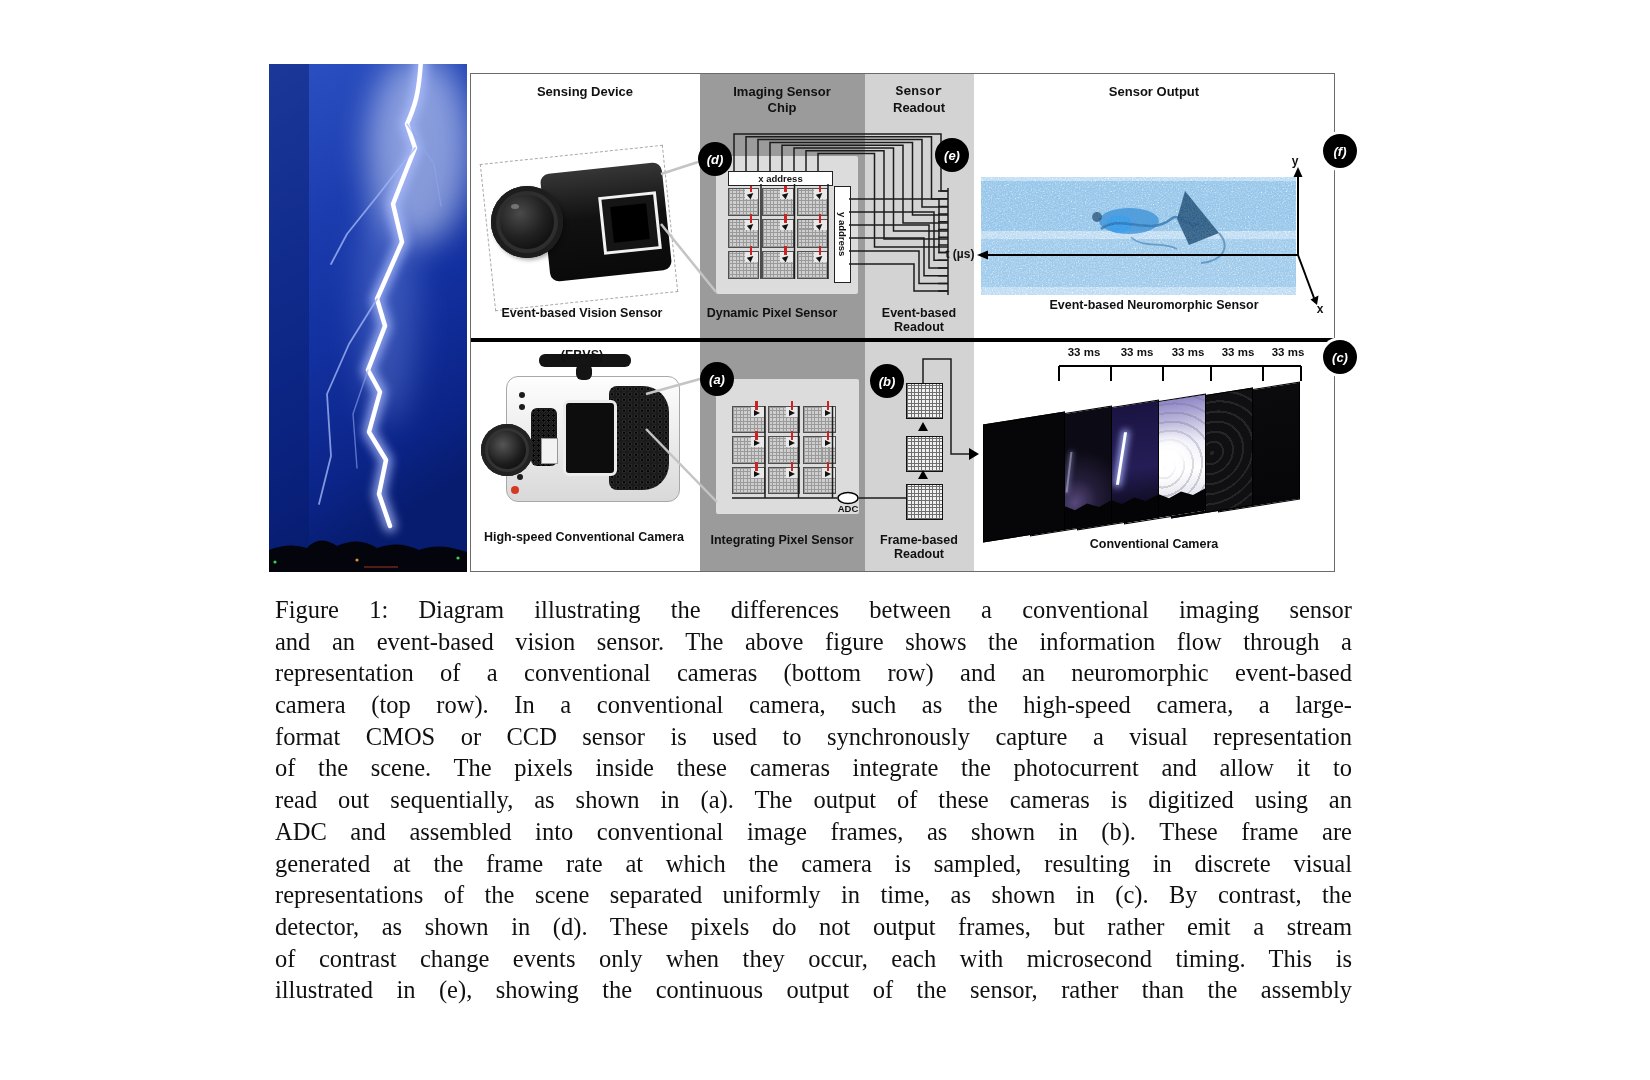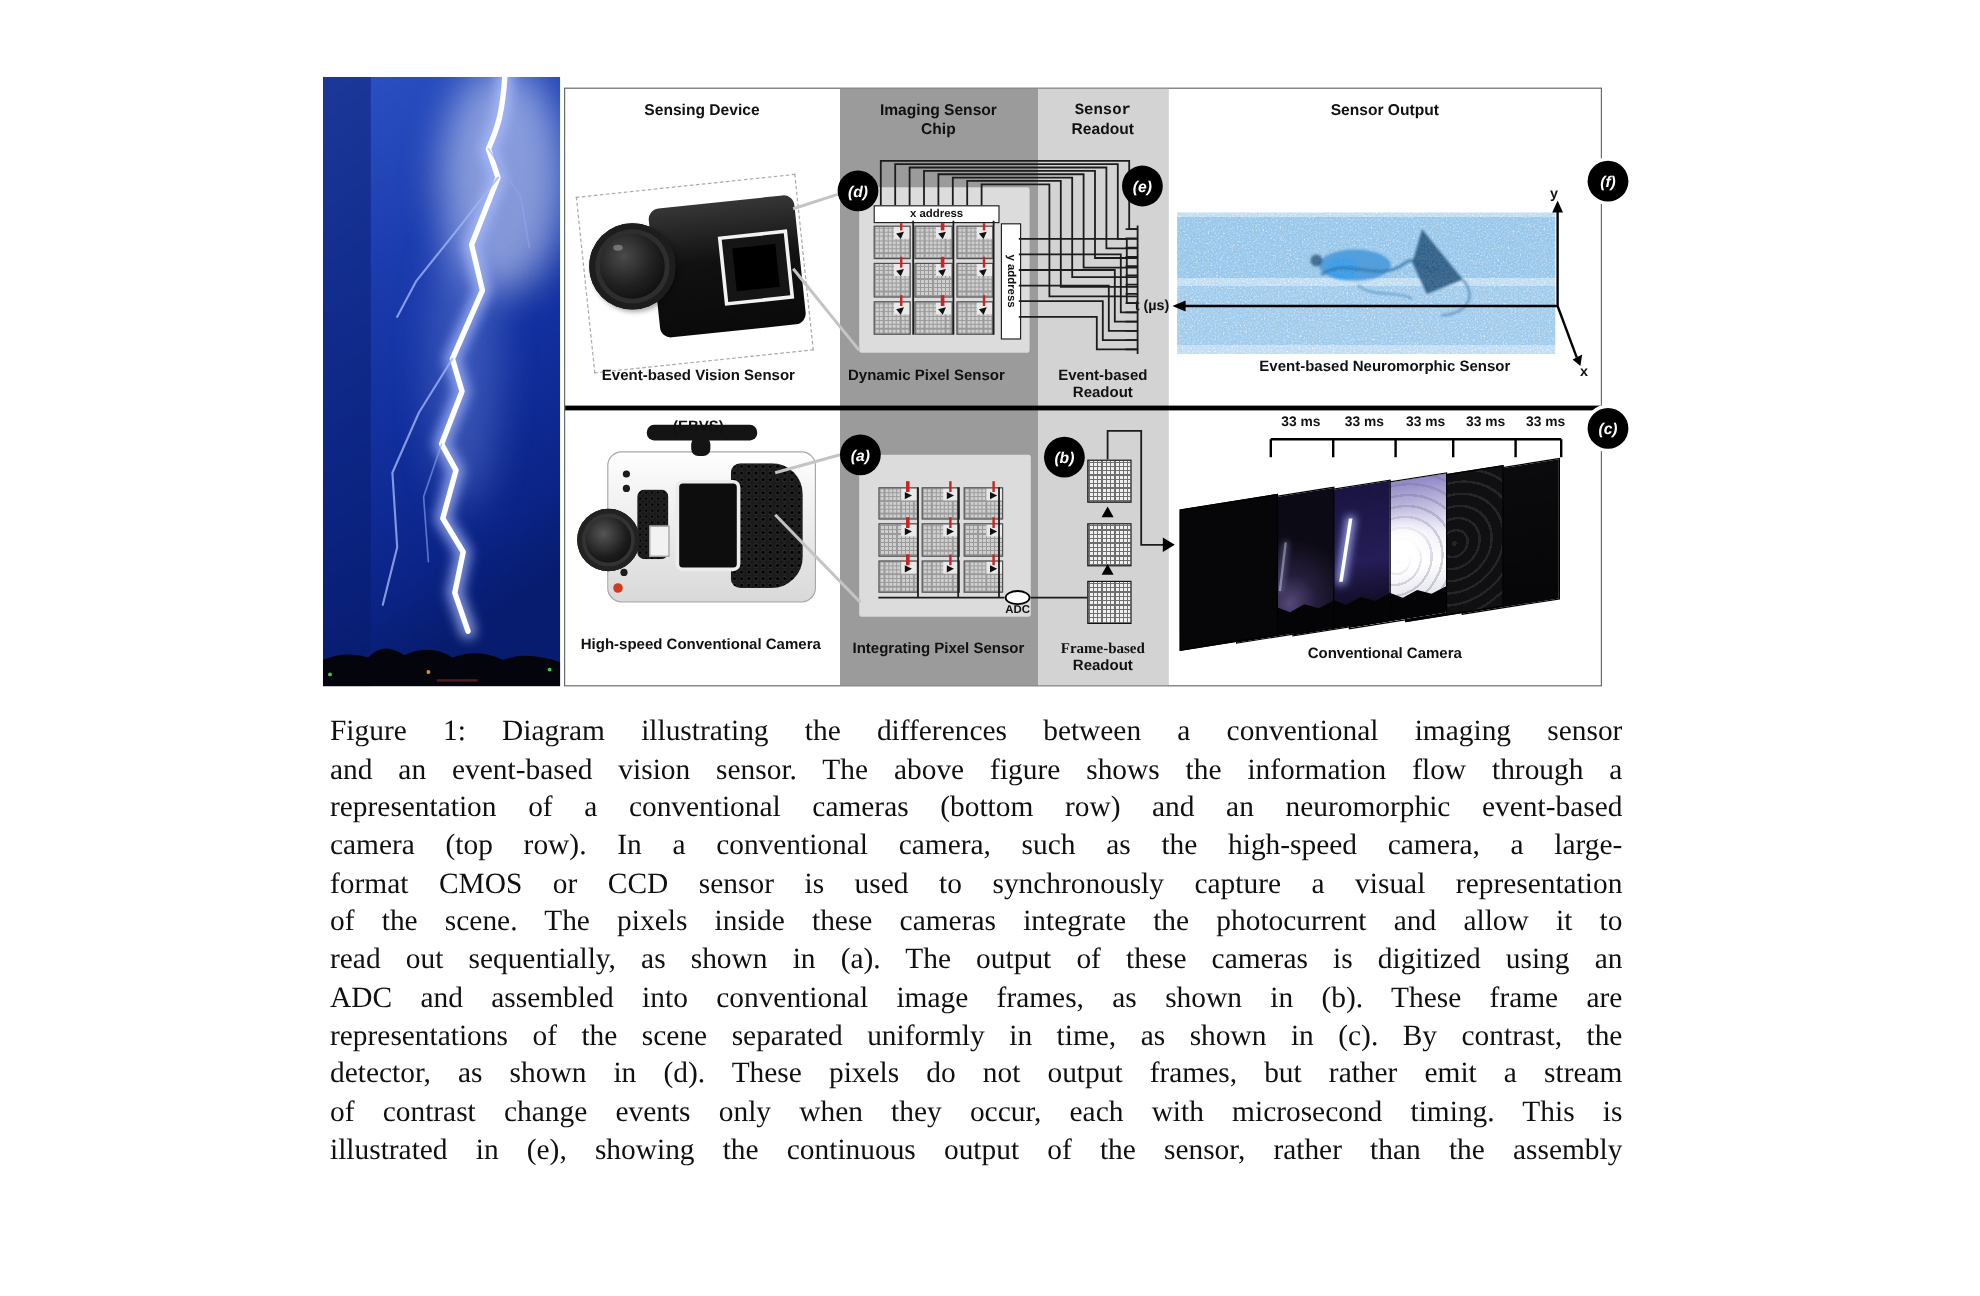--- a/index.html
+++ b/index.html
@@ -233,21 +233,21 @@
           <div class="pcell"></div>
       </div>
       <div class="lbl-sm" style="left:377px;top:429px;">ADC</div>
       <div class="lbl" style="left:311px;top:459px;">Integrating Pixel Sensor</div>
 
       <div class="sgrid" style="left:435px;top:309px;"></div>
       <div class="sgrid" style="left:435px;top:362px;"></div>
       <div class="sgrid" style="left:435px;top:410px;"></div>
       <div class="uparr" style="left:447px;top:348px;"></div>
       <div class="uparr" style="left:447px;top:396px;"></div>
-      <div class="lbl" style="left:448px;top:459px;font-family:Liberation Serif, serif;">Frame-based</div>
+      <div class="lbl" style="left:448px;top:459px;">Frame-based</div>
       <div class="lbl" style="left:448px;top:473px;">Readout</div>
 
       <div class="lbl" style="left:613px;top:272px;font-size:11.5px;">33 ms</div>
       <div class="lbl" style="left:666px;top:272px;font-size:11.5px;">33 ms</div>
       <div class="lbl" style="left:717px;top:272px;font-size:11.5px;">33 ms</div>
       <div class="lbl" style="left:767px;top:272px;font-size:11.5px;">33 ms</div>
       <div class="lbl" style="left:817px;top:272px;font-size:11.5px;">33 ms</div>
 
       <div class="frame fr1" style="left:512px;top:344px;"></div>
       <div class="frame fr2" style="left:559px;top:338px;">
@@ -329,19 +329,20 @@
 
   <div class="abs caption">
     <div class="cap-line">Figure 1: Diagram illustrating the differences between a conventional imaging sensor</div>
     <div class="cap-line">and an event-based vision sensor. The above figure shows the information flow through a</div>
     <div class="cap-line">representation of a conventional cameras (bottom row) and an neuromorphic event-based</div>
     <div class="cap-line">camera (top row). In a conventional camera, such as the high-speed camera, a large-</div>
     <div class="cap-line">format CMOS or CCD sensor is used to synchronously capture a visual representation</div>
     <div class="cap-line">of the scene. The pixels inside these cameras integrate the photocurrent and allow it to</div>
     <div class="cap-line">read out sequentially, as shown in (a). The output of these cameras is digitized using an</div>
     <div class="cap-line">ADC and assembled into conventional image frames, as shown in (b). These frame are</div>
+    <div class="cap-line">generated at the frame rate at which the camera is sampled, resulting in discrete visual</div>
     <div class="cap-line">representations of the scene separated uniformly in time, as shown in (c). By contrast, the</div>
     <div class="cap-line">detector, as shown in (d). These pixels do not output frames, but rather emit a stream</div>
     <div class="cap-line">of contrast change events only when they occur, each with microsecond timing. This is</div>
     <div class="cap-line">illustrated in (e), showing the continuous output of the sensor, rather than the assembly</div>
   </div>
 
 </div>
 
 </body></html>

